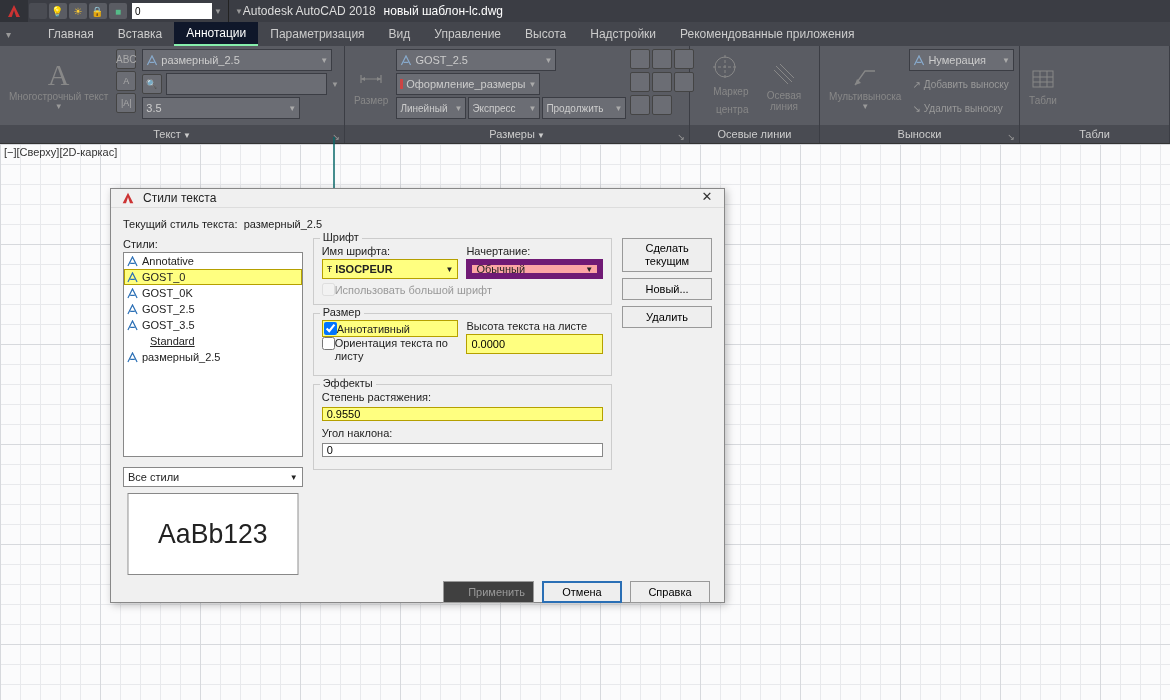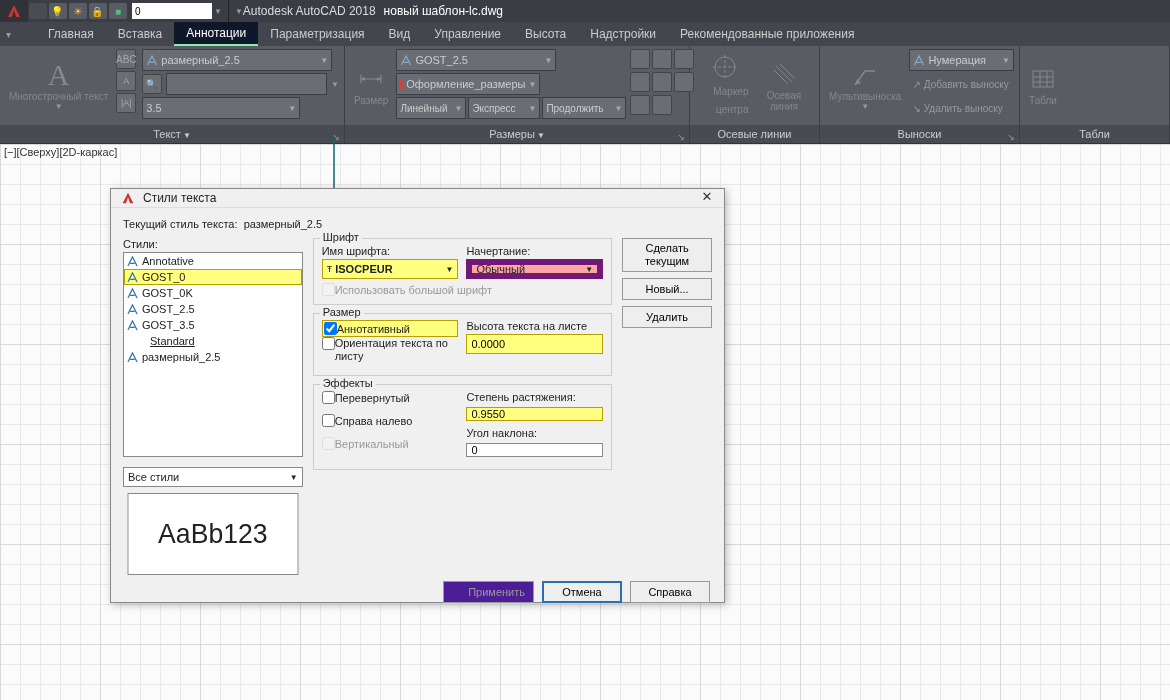--- a/index.html
+++ b/index.html
@@ -98,21 +98,21 @@
 .inp-field.hl input { background: transparent; }
 .cb { display: flex; align-items: center; gap: 0; font-size: 11px; cursor: pointer; }
 .cb input[type="checkbox"] { width: 13px; height: 13px; }
 .cb.hl { background: #ffff80; border: 1px solid #b5a000; padding: 1px 4px 1px 1px; }
 .cb.dis { color: #999; }
 .cb.dis input { opacity: 0.5; }
 .half { flex: 1; }
 
 .dlg-btn { height: 22px; min-width: 80px; background: #eee; border: 1px solid #999; font-size: 11px; cursor: pointer; padding: 0 8px; }
 .dlg-btn.def { border: 2px solid #2a6fb5; }
-.dlg-btn.dis { color: #999; background: #4c1d95; cursor: default; padding-left: 24px; }
+.dlg-btn.dis { color: #999; background: #404040; cursor: default; padding-left: 24px; }
 
 .dlg-foot { height: 34px; display: flex; align-items: center; justify-content: flex-end; gap: 8px; padding: 0 14px; border-top: 0; }
 
 svg.ann-glyph { width: 12px; height: 11px; }
 </style>
 </head>
 <body>
 
 <div class="titlebar">
   <div class="a-logo">
@@ -421,34 +421,20 @@
               <div class="inp-field hl">
                 <input value="0.0000" style="">
               </div>
             </div>
           </div>
         </div>
 
         <div class="group">
           <span class="gt">Эффекты</span>
           <div class="row" style="align-items:flex-start">
-            <div class="half" style="display:flex;flex-direction:column;gap:10px">
-              <label class="cb">
-                  <input type="checkbox" style="">
-                  <span>Перевернутый</span>
-                </label>
-              <label class="cb">
-                  <input type="checkbox" style="">
-                  <span>Справа налево</span>
-                </label>
-              <label class="cb dis">
-                  <input type="checkbox" disabled="" style="">
-                  <span>Вертикальный</span>
-                </label>
-            </div>
             <div class="half" style="display:flex;flex-direction:column;gap:2px">
               <div class="lbl">Степень растяжения:</div>
               <div class="inp-field hl">
                   <input value="0.9550" style="">
                 </div>
               <div class="lbl" style="margin-top:4px">Угол наклона:</div>
               <div class="inp-field">
                   <input value="0" style="">
                 </div>
             </div>

